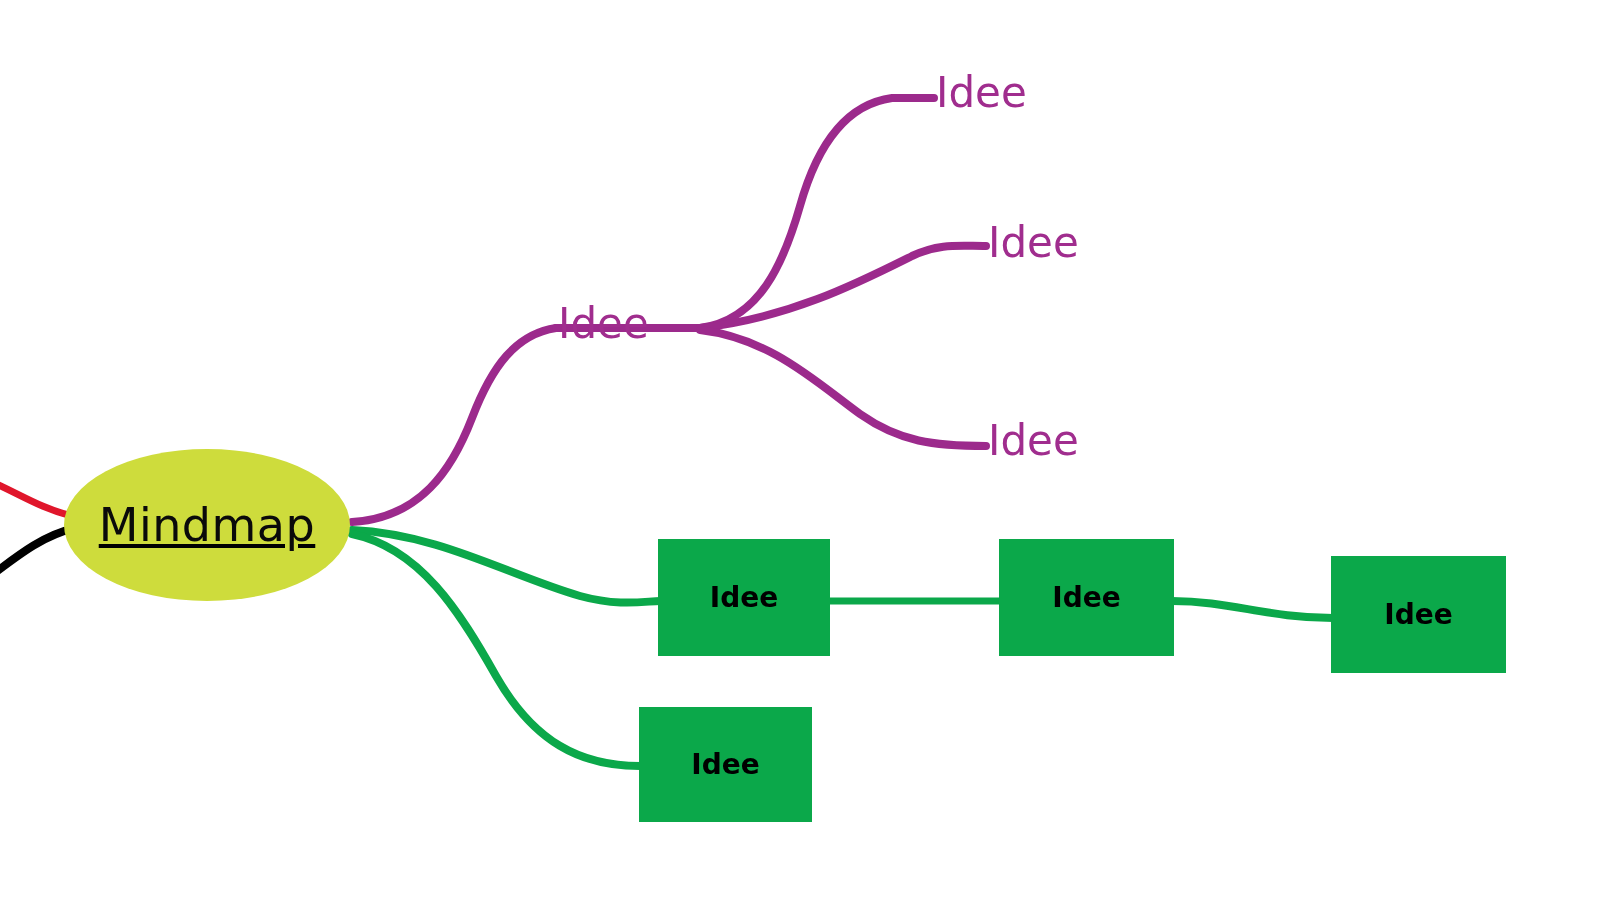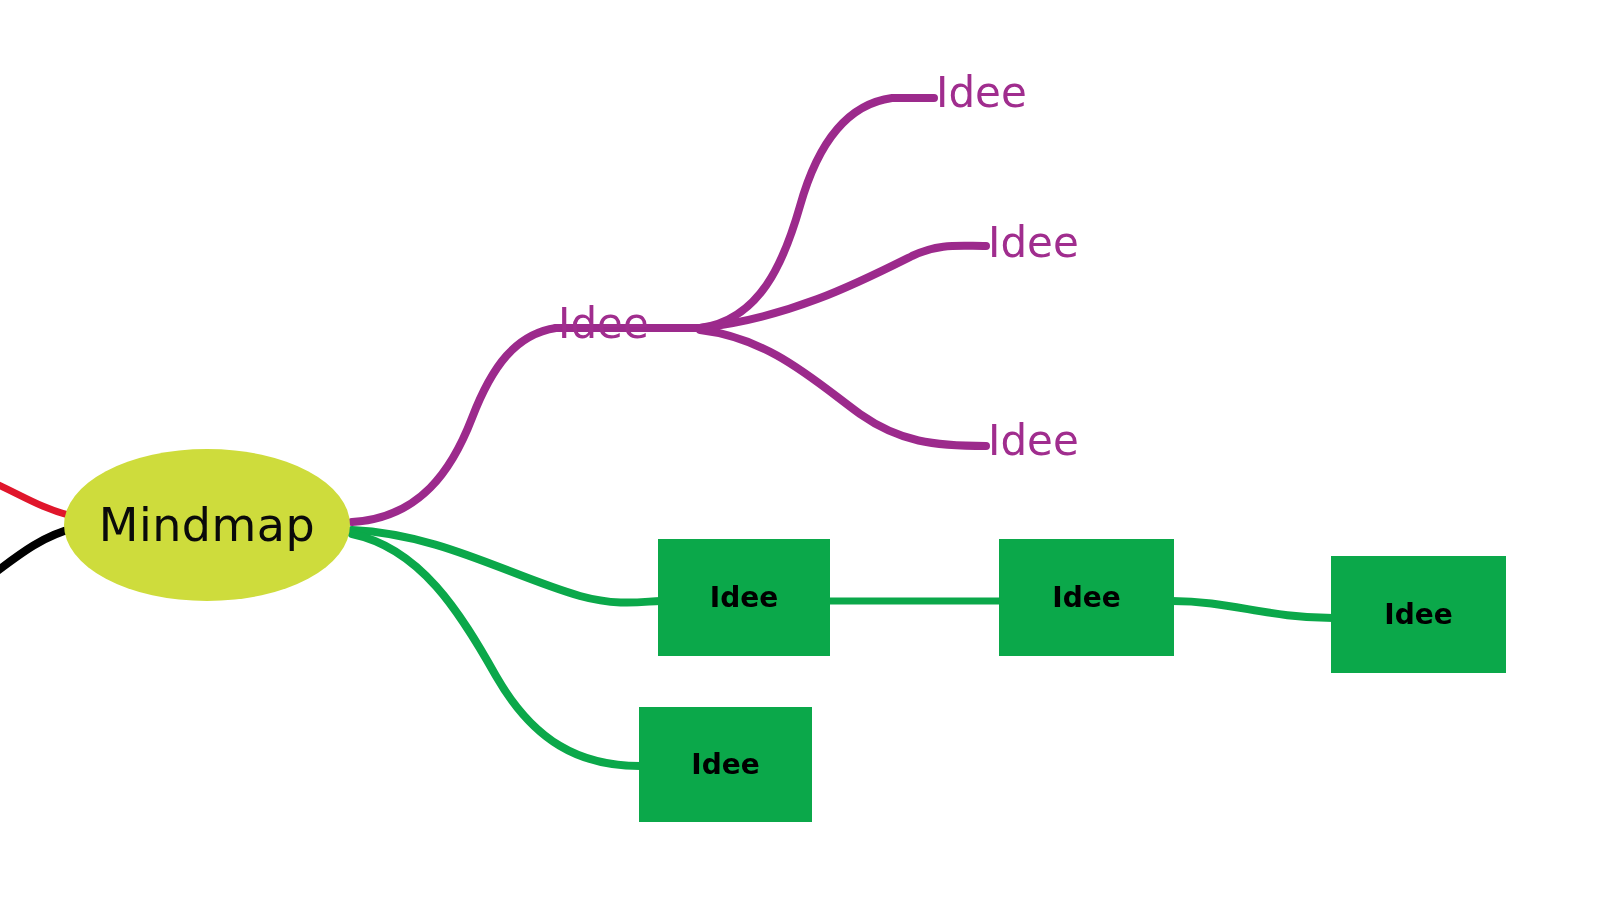--- a/index.html
+++ b/index.html
@@ -34,20 +34,21 @@
   .root-ellipse {
     left: 64px;
     top: 449px;
     width: 286px;
     height: 152px;
     border-radius: 50%;
     background: #cedc3c;
     display: flex;
     align-items: center;
     justify-content: center;
+    text-decoration: underline;
   }
   .root-label {
     font-family: "DejaVu Sans", sans-serif;
     font-size: 46px;
     font-weight: 400;
     color: #0a0a0a;
     letter-spacing: 0.5px;
     line-height: 1;
   }
 

